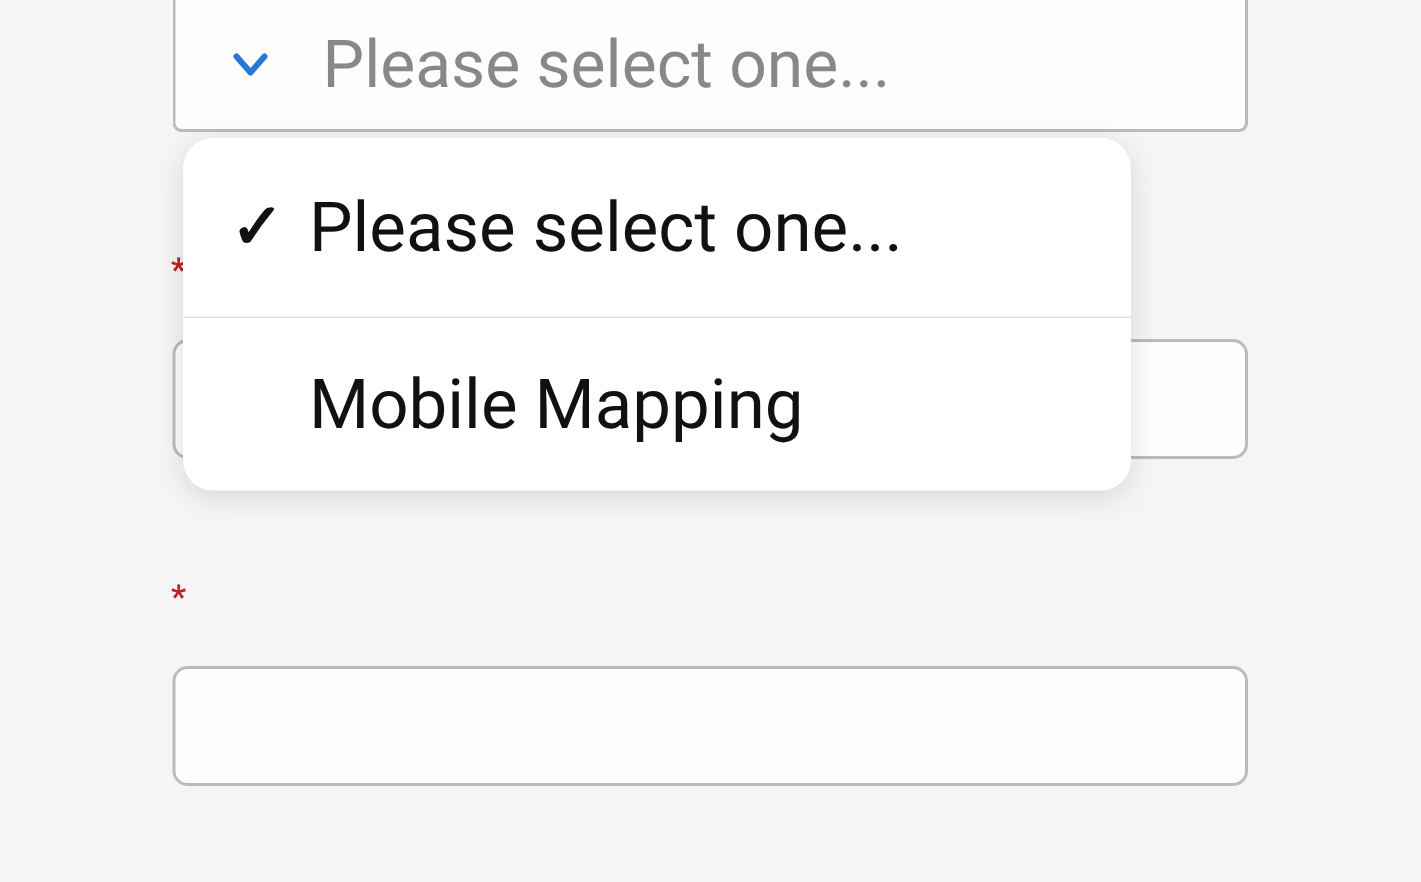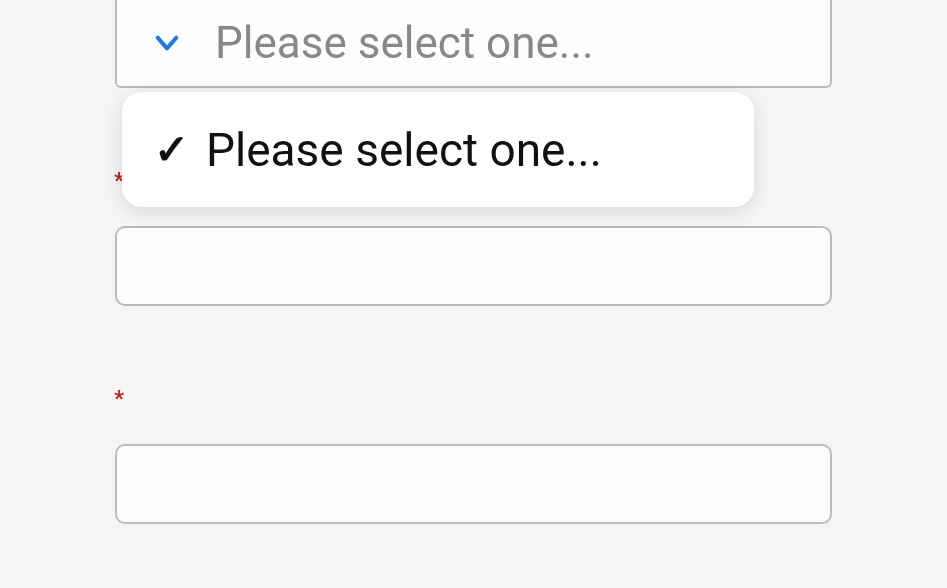--- a/index.html
+++ b/index.html
@@ -148,15 +148,19 @@
   <span class="required-marker marker-2">*</span>
   <div class="bg-input bg-input-2"></div>
 
   <div class="dropdown">
     <div class="dropdown-item">
       <span class="check-slot">
         <span class="check-icon">✓</span>
       </span>
       <span class="item-text">Please select one...</span>
     </div>
+    <div class="dropdown-item">
+      <span class="check-slot"></span>
+      <span class="item-text">Mobile Mapping</span>
+    </div>
   </div>
 
 </div>
 
 </body></html>

